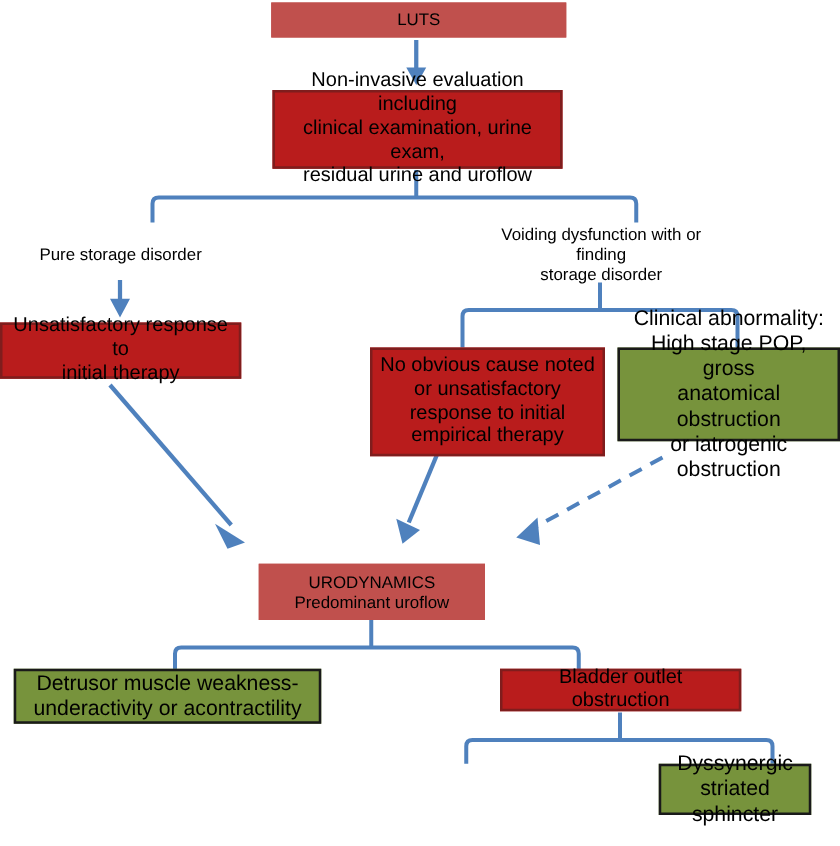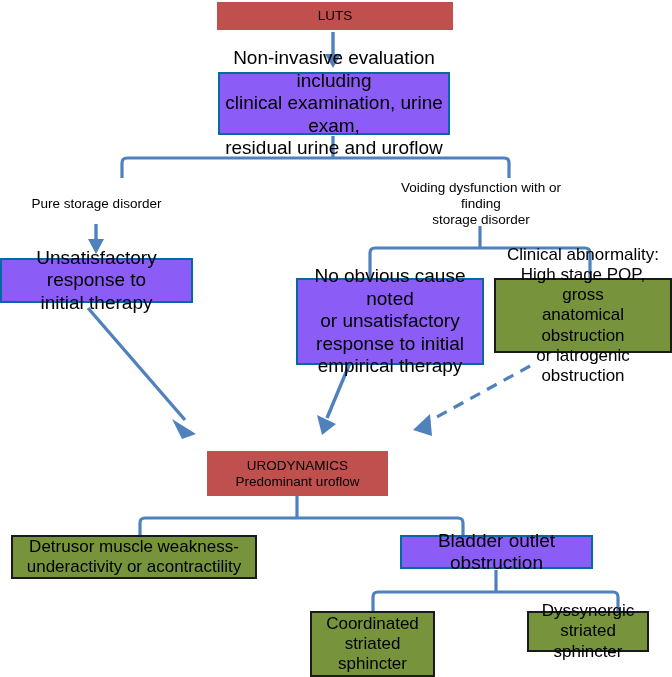--- a/index.html
+++ b/index.html
@@ -30,23 +30,23 @@
     background:#c0504d;
     border:1px solid #c0504d;
     font-size:13.5px;
   }
   .node.green{
     background:#77933c;
     border:2px solid #1a1a1a;
     font-size:17px;
   }
   .node.plain{
-    background:#8b5cf6;
-    border:2px solid #0369a1;
-    font-size:19px;
+    background:#b91c1c;
+    border:2px solid #7f1d1d;
+    font-size:16px;
   }
   .label{
     position:absolute;
     color:#000000;
     font-size:13.5px;
     text-align:center;
     line-height:1.2;
     white-space:pre-line;
   }
   svg#wires{
@@ -153,20 +153,17 @@
 or iatrogenic obstruction</div>
 
   <div class="node red" style="left:207px; top:451px; width:181px; height:45px;">URODYNAMICS
 Predominant uroflow</div>
 
   <div class="node green" style="left:11px; top:535px; width:246px; height:44px;">Detrusor muscle weakness-
 underactivity or acontractility</div>
 
   <div class="node plain" style="left:400px; top:535px; width:193px; height:34px;">Bladder outlet obstruction</div>
 
-  <div class="node green" style="left:310px; top:611px; width:125px; height:66px;">Coordinated
-striated
-sphincter</div>
 
   <div class="node green" style="left:527px; top:611px; width:122px; height:41px;">Dyssynergic
 striated sphincter</div>
 
 </div>
 
 </body></html>

